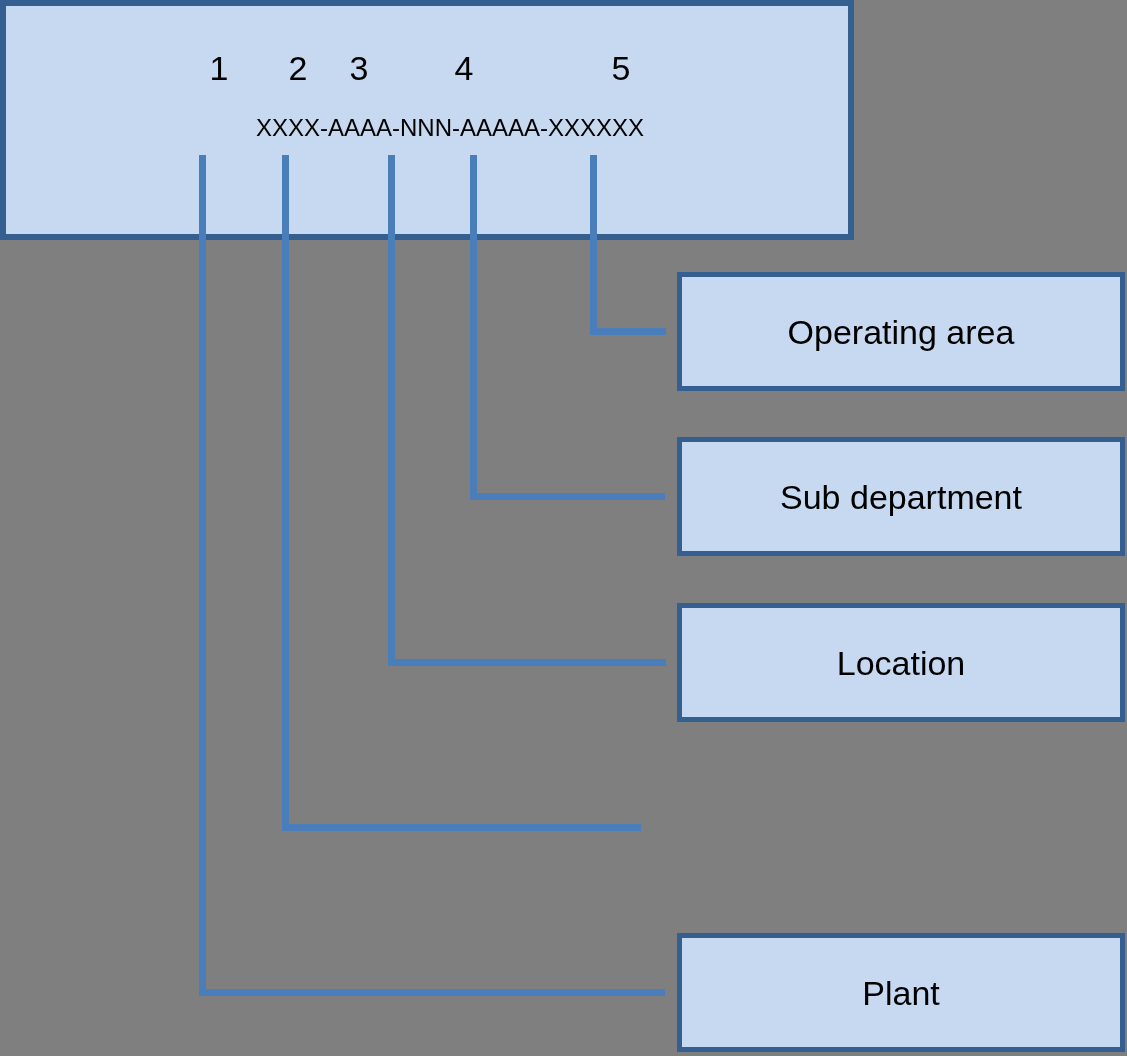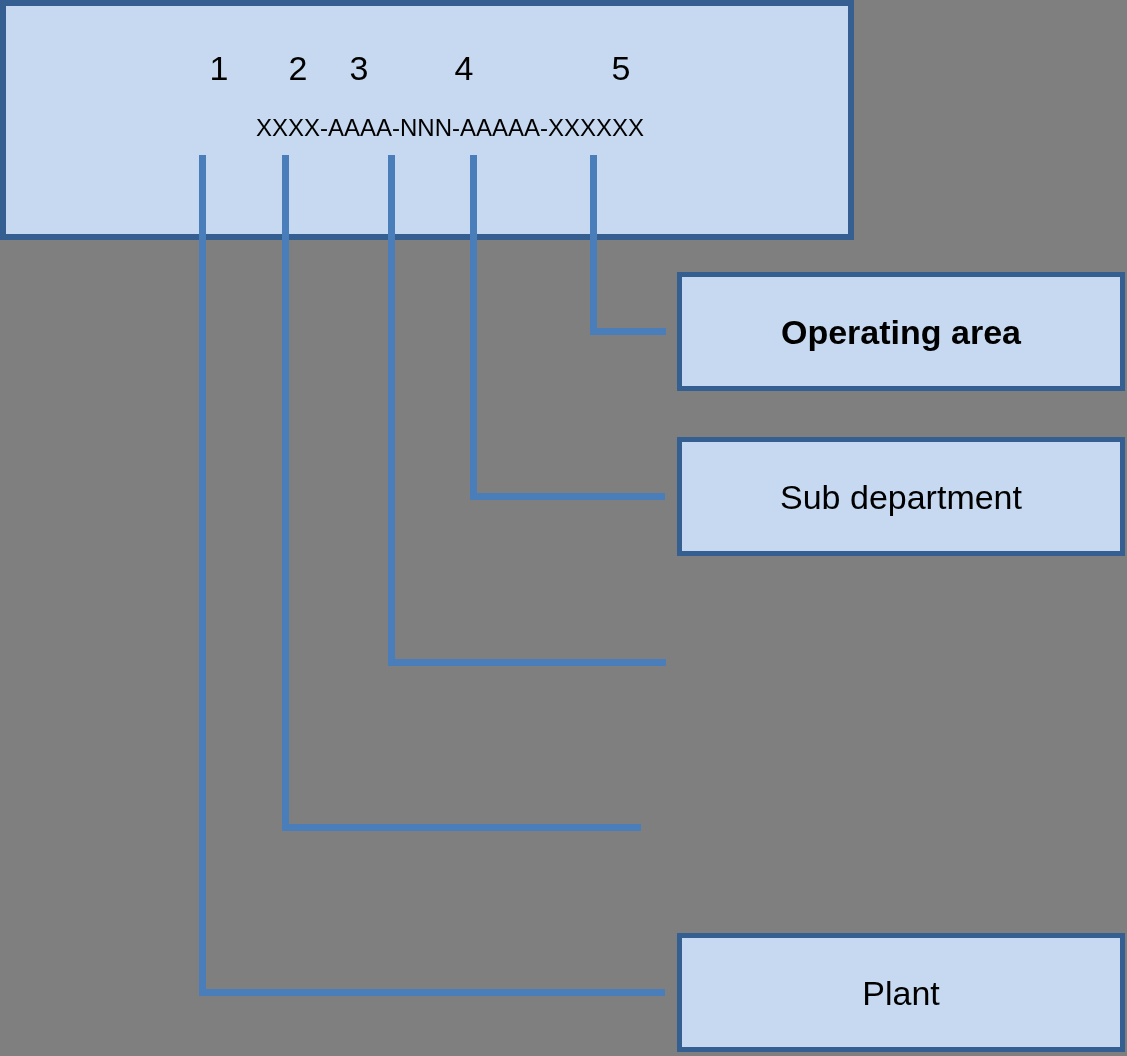--- a/index.html
+++ b/index.html
@@ -61,21 +61,21 @@
     display: flex;
     align-items: center;
     justify-content: center;
   }
   .label-box span {
     font-size: 34px;
     line-height: 38px;
     color: #000000;
     white-space: nowrap;
   }
-  .box-oa  { top: 272px; font-weight: bold; }
+  .box-oa  { top: 272px; }
   .box-sd  { top: 437px; }
   .box-loc { top: 603px; }
   .box-dep { top: 768px; }
   .box-pla { top: 933px; justify-content: center; }
 
   
   .v1 { left: 199px; top: 155px; width: 7px; height: 841px; }
   .h1 { left: 199px; top: 989px; width: 466px; height: 7px; }
   .v2 { left: 282px; top: 155px; width: 7px; height: 676px; }
   .h2 { left: 282px; top: 824px; width: 359px; height: 7px; }
@@ -126,17 +126,20 @@
     <div class="seg v5"></div>
     <div class="seg h5"></div>
   </div>
 
   <div class="label-box box-oa">
     <span>Operating area</span>
   </div>
   <div class="label-box box-sd">
     <span>Sub department</span>
   </div>
+  <div class="label-box box-loc">
+    <span>Location</span>
+  </div>
   <div class="label-box box-pla">
     <span>Plant</span>
   </div>
 
 </div>
 
 </body></html>

